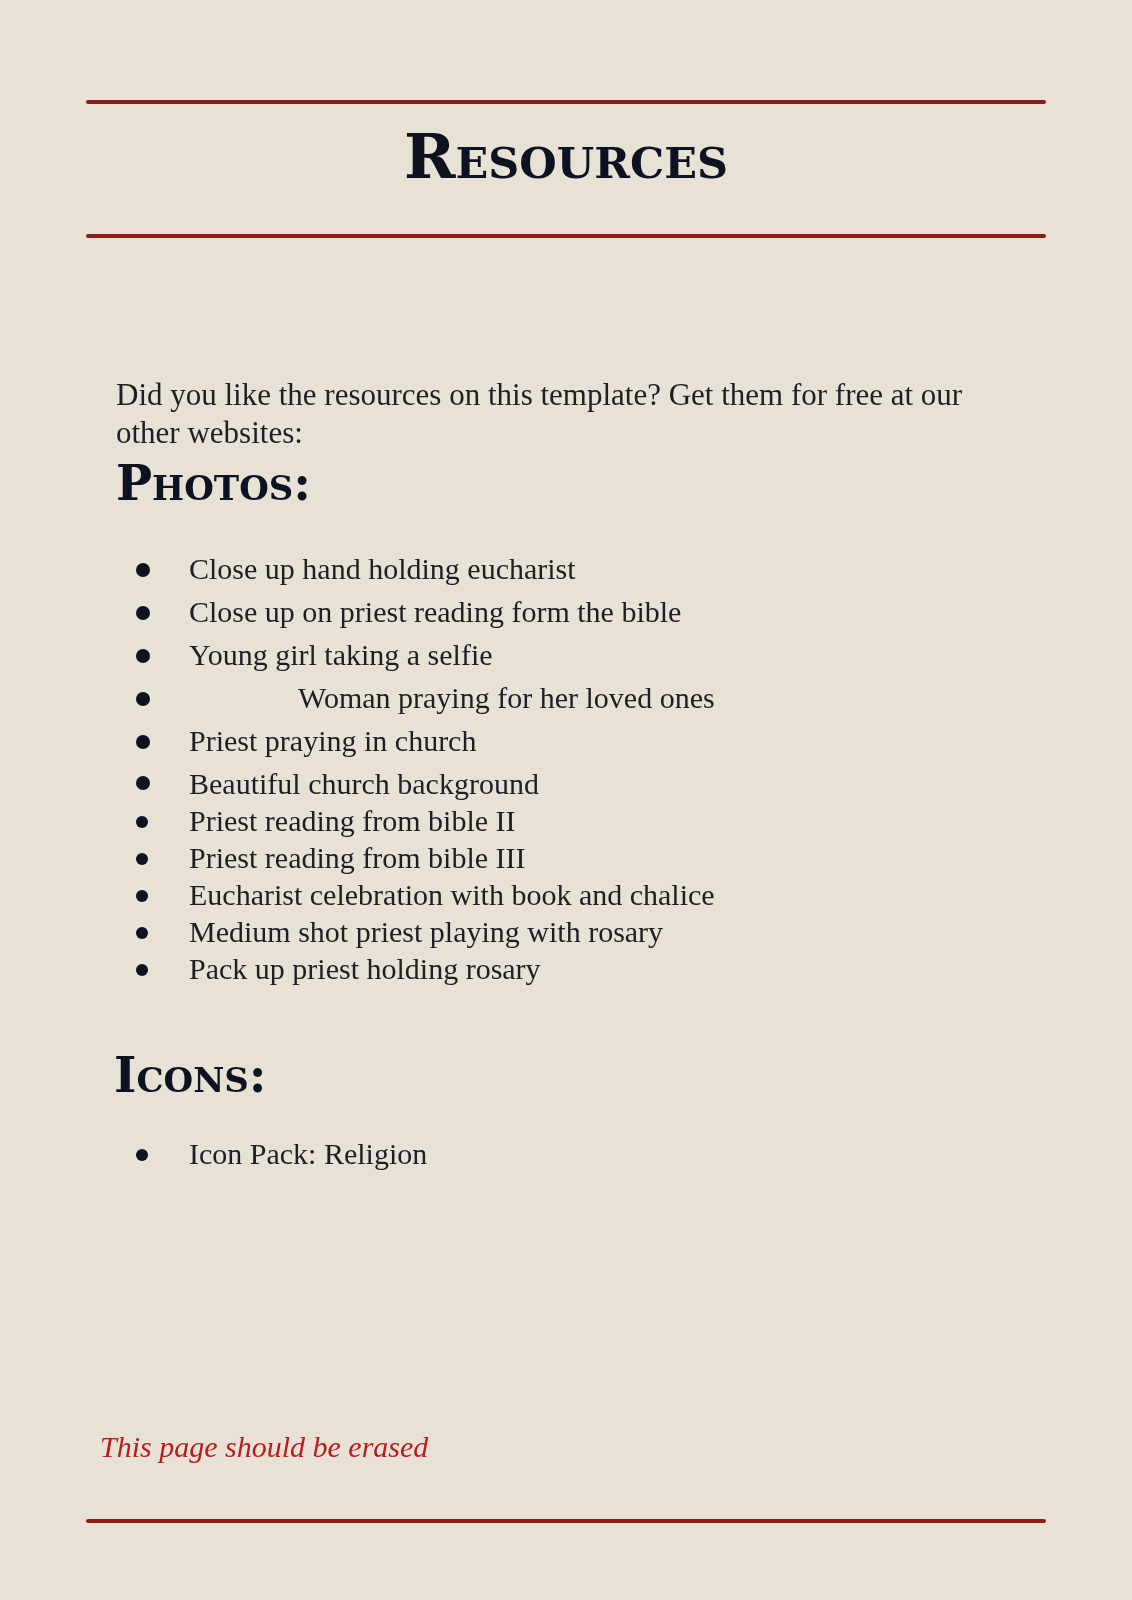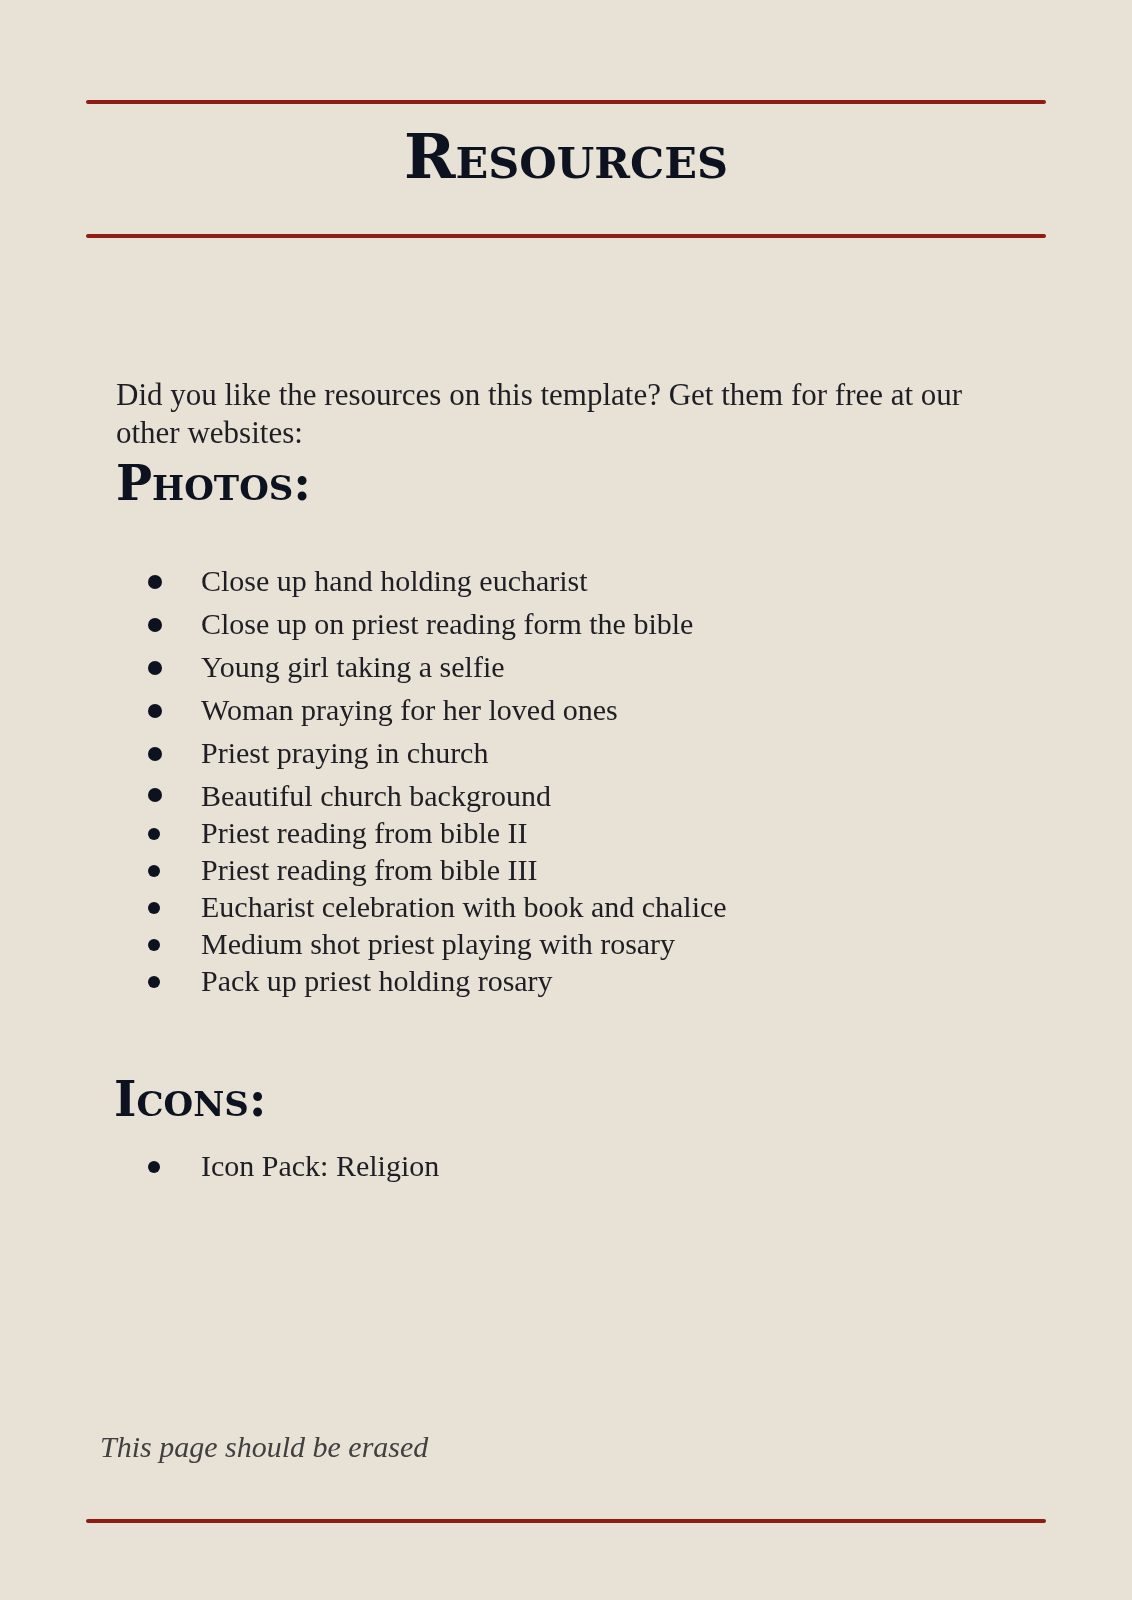--- a/index.html
+++ b/index.html
@@ -28,61 +28,61 @@
   .intro {
     position: absolute; top: 376px; left: 116px; width: 900px;
     font-size: 31px; line-height: 38px; color: #1e1e24;
   }
   .heading {
     position: absolute; left: 116px;
     font-family: "DejaVu Serif", serif;
     font-weight: bold; font-size: 48px; color: #0d1220;
     font-variant: small-caps;
   }
-  .list { position: absolute; left: 116px; margin: 16px; padding: 0; list-style: none; }
+  .list { position: absolute; left: 116px; margin: 4px; padding: 0; list-style: none; }
   .list li {
     position: relative; padding-left: 69px;
     font-size: 30px; color: #1e1e24; white-space: nowrap;
   }
   .list li .bullet {
     position: absolute; left: 16px; top: 50%;
     width: 14px; height: 14px; margin-top: -6px;
     border-radius: 50%; background: #0d1220;
   }
   .list.small li .bullet { width: 12px; height: 12px; margin-top: -5px; }
   .note {
     position: absolute; top: 1430px; left: 100px;
-    font-style: italic; font-size: 30px; color: #404040;
+    font-style: italic; font-size: 30px; color: #b91c1c;
   }
 </style>
 </head>
 <body>
 
 <div class="rule" style="top:100px;"></div>
 <div class="title">Resources</div>
 <div class="rule" style="top:234px;"></div>
 
 <div class="intro">Did you like the resources on this template? Get them for free at our other websites:</div>
 
 <div class="heading" style="top:455px;">Photos:</div>
 
 <ul class="list" style="top:543px;">
   <li style="height:43px;line-height:43px;"><span class="bullet"></span><span>Close up hand holding eucharist</span></li>
   <li style="height:43px;line-height:43px;"><span class="bullet"></span><span>Close up on priest reading form the bible</span></li>
   <li style="height:43px;line-height:43px;"><span class="bullet"></span><span>Young girl taking a selfie</span></li>
-  <li style="height:43px;line-height:43px;"><span class="bullet"></span><span>Woman praying for her loved ones</span></li>
+  <li style="height:43px;line-height:43px;text-align:right;"><span class="bullet"></span><span>Woman praying for her loved ones</span></li>
   <li style="height:43px;line-height:43px;"><span class="bullet"></span><span>Priest praying in church</span></li>
   <li style="height:40px;line-height:43px;"><span class="bullet"></span><span>Beautiful church background</span></li>
   <li style="height:37px;line-height:37px;"><span class="bullet" style="width:12px;height:12px;margin-top:-5px;"></span><span>Priest reading from bible II</span></li>
   <li style="height:37px;line-height:37px;"><span class="bullet" style="width:12px;height:12px;margin-top:-5px;"></span><span>Priest reading from bible III</span></li>
   <li style="height:37px;line-height:37px;"><span class="bullet" style="width:12px;height:12px;margin-top:-5px;"></span><span>Eucharist celebration with book and chalice</span></li>
   <li style="height:37px;line-height:37px;"><span class="bullet" style="width:12px;height:12px;margin-top:-5px;"></span><span>Medium shot priest playing with rosary</span></li>
   <li style="height:37px;line-height:37px;"><span class="bullet" style="width:12px;height:12px;margin-top:-5px;"></span><span>Pack up priest holding rosary</span></li>
 </ul>
 
-<div class="heading" style="top:1047px;left:114px;margin-top:24px;">Icons:</div>
+<div class="heading" style="top:1047px;left:114px;">Icons:</div>
 
 <ul class="list small" style="top:1130px;">
   <li style="height:40px;line-height:40px;"><span class="bullet"></span><span>Icon Pack: Religion</span></li>
 </ul>
 
 <div class="note">This page should be erased</div>
 <div class="rule" style="top:1519px;"></div>
 
 </body></html>

